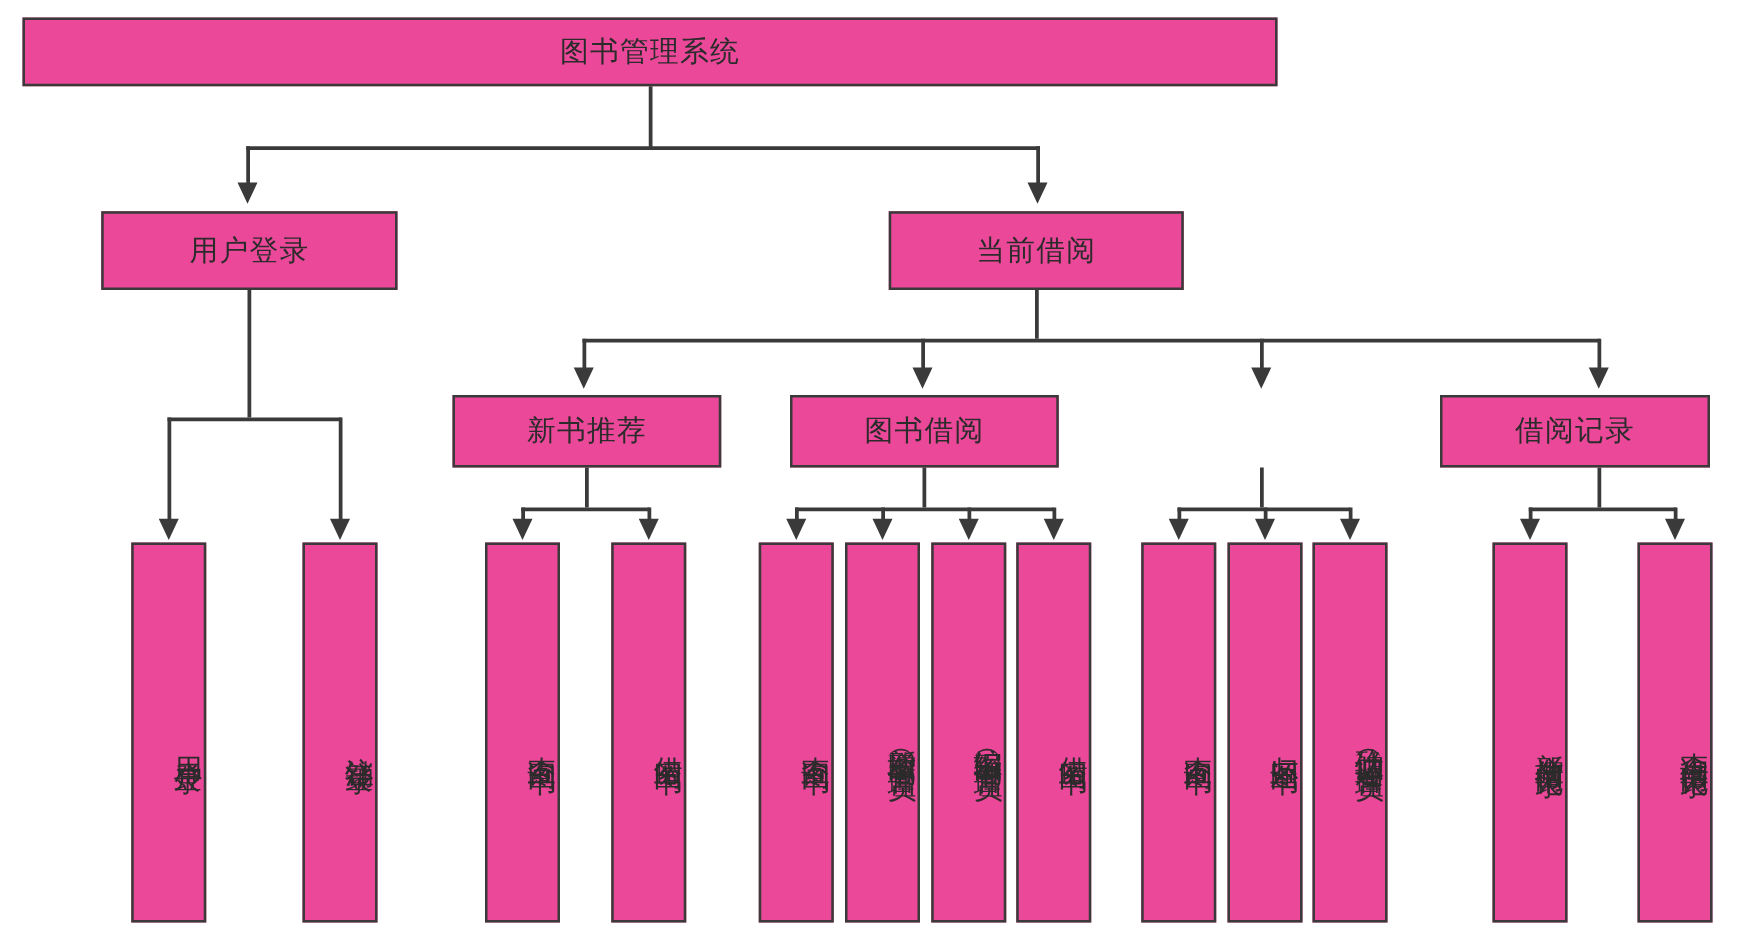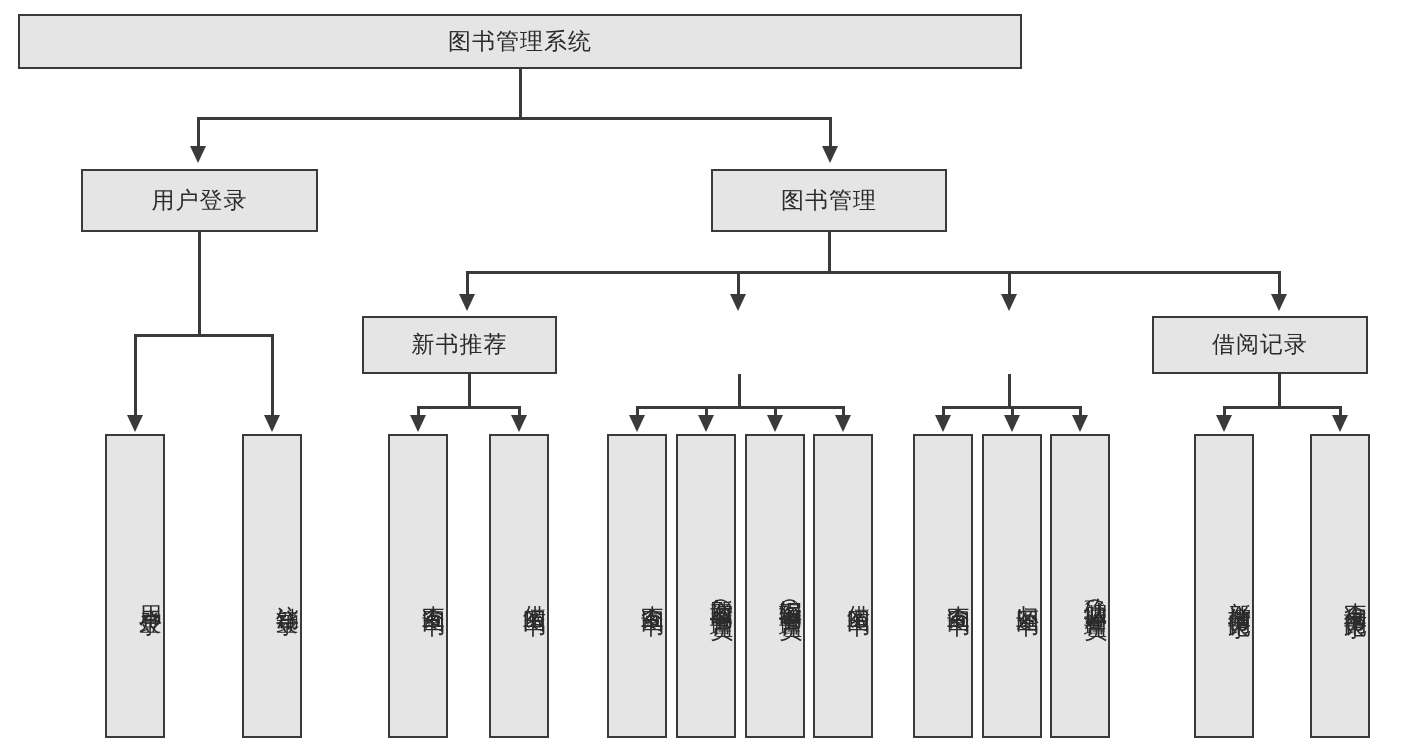--- a/index.html
+++ b/index.html
@@ -14,21 +14,21 @@
     position: relative;
     width: 1405px;
     height: 747px;
     background: #ffffff;
     overflow: hidden;
   }
   .node {
     position: absolute;
     box-sizing: border-box;
     border: 2.5px solid #3a3a3a;
-    background: #e5e5e5;
+    background: #ec4899;
     display: flex;
     align-items: center;
     justify-content: center;
     color: #2b2b2b;
   }
   .node.horiz {
     font-size: 23px;
     letter-spacing: 1px;
     line-height: 1.1;
   }
@@ -87,43 +87,46 @@
 
   <div class="line v" style="left:197px; top:117px; height:32px;"></div>
   <div class="arrow" style="left:190px; top:146px;"></div>
   <div class="line v" style="left:829px; top:117px; height:32px;"></div>
   <div class="arrow" style="left:822px; top:146px;"></div>
 
   <div class="node horiz" style="left:81px; top:169px; width:237px; height:63px;">
     <span>用户登录</span>
   </div>
   <div class="node horiz" style="left:711px; top:169px; width:236px; height:63px;">
-    <span>图书管理</span>
+    <span>当前借阅</span>
   </div>
 
   <div class="line v" style="left:198px; top:232px; height:102px;"></div>
   <div class="line h" style="left:134px; top:334px; width:139px;"></div>
   <div class="line v" style="left:134px; top:334px; height:84px;"></div>
   <div class="arrow" style="left:127px; top:415px;"></div>
   <div class="line v" style="left:271px; top:334px; height:84px;"></div>
   <div class="arrow" style="left:264px; top:415px;"></div>
 
   <div class="line v" style="left:828px; top:232px; height:39px;"></div>
   <div class="line h" style="left:466px; top:271px; width:814px;"></div>
   <div class="line v" style="left:466px; top:271px; height:26px;"></div>
   <div class="arrow" style="left:459px; top:294px;"></div>
   <div class="line v" style="left:737px; top:271px; height:26px;"></div>
   <div class="arrow" style="left:730px; top:294px;"></div>
   <div class="line v" style="left:1008px; top:271px; height:26px;"></div>
   <div class="arrow" style="left:1001px; top:294px;"></div>
   <div class="line v" style="left:1278px; top:271px; height:26px;"></div>
   <div class="arrow" style="left:1271px; top:294px;"></div>
 
-  <div class="node horiz" style="left:362px; top:316px; width:195px; height:58px;">
+  <div class="node horiz" style="left:362px; top:316px; width:215px; height:58px;">
     <span>新书推荐</span>
+  </div>
+  <div class="node horiz" style="left:632px; top:316px; width:215px; height:58px;">
+    <span>图书借阅</span>
   </div>
   <div class="node horiz" style="left:1152px; top:316px; width:216px; height:58px;">
     <span>借阅记录</span>
   </div>
 
   <div class="line v" style="left:468px; top:374px; height:32px;"></div>
   <div class="line h" style="left:417px; top:406px; width:103px;"></div>
   <div class="line v" style="left:417px; top:406px; height:12px;"></div>
   <div class="arrow" style="left:410px; top:415px;"></div>
   <div class="line v" style="left:518px; top:406px; height:12px;"></div>

